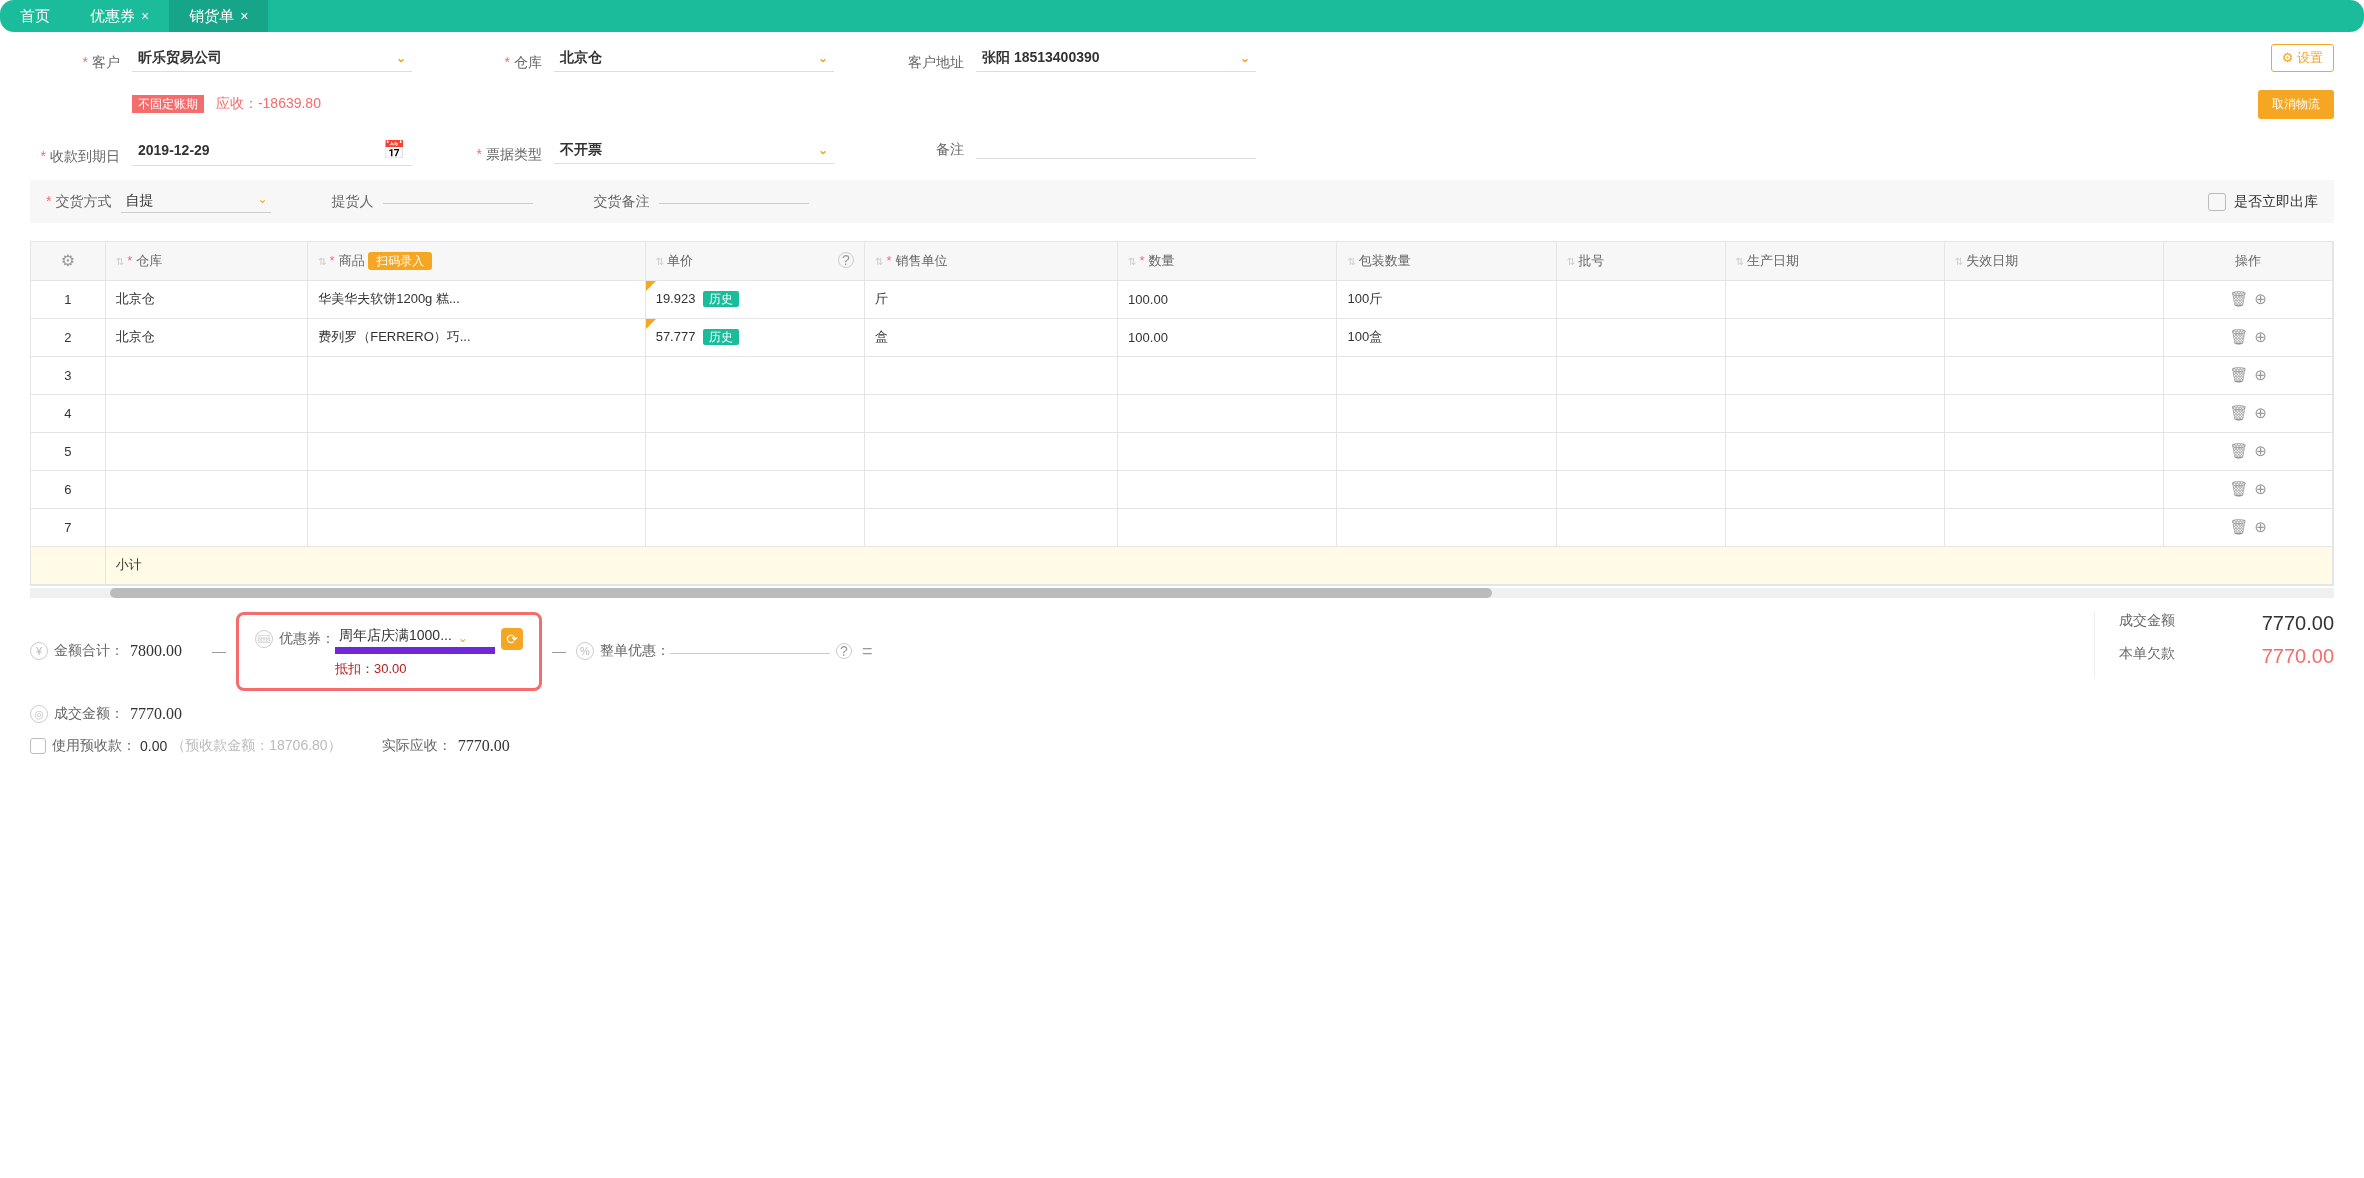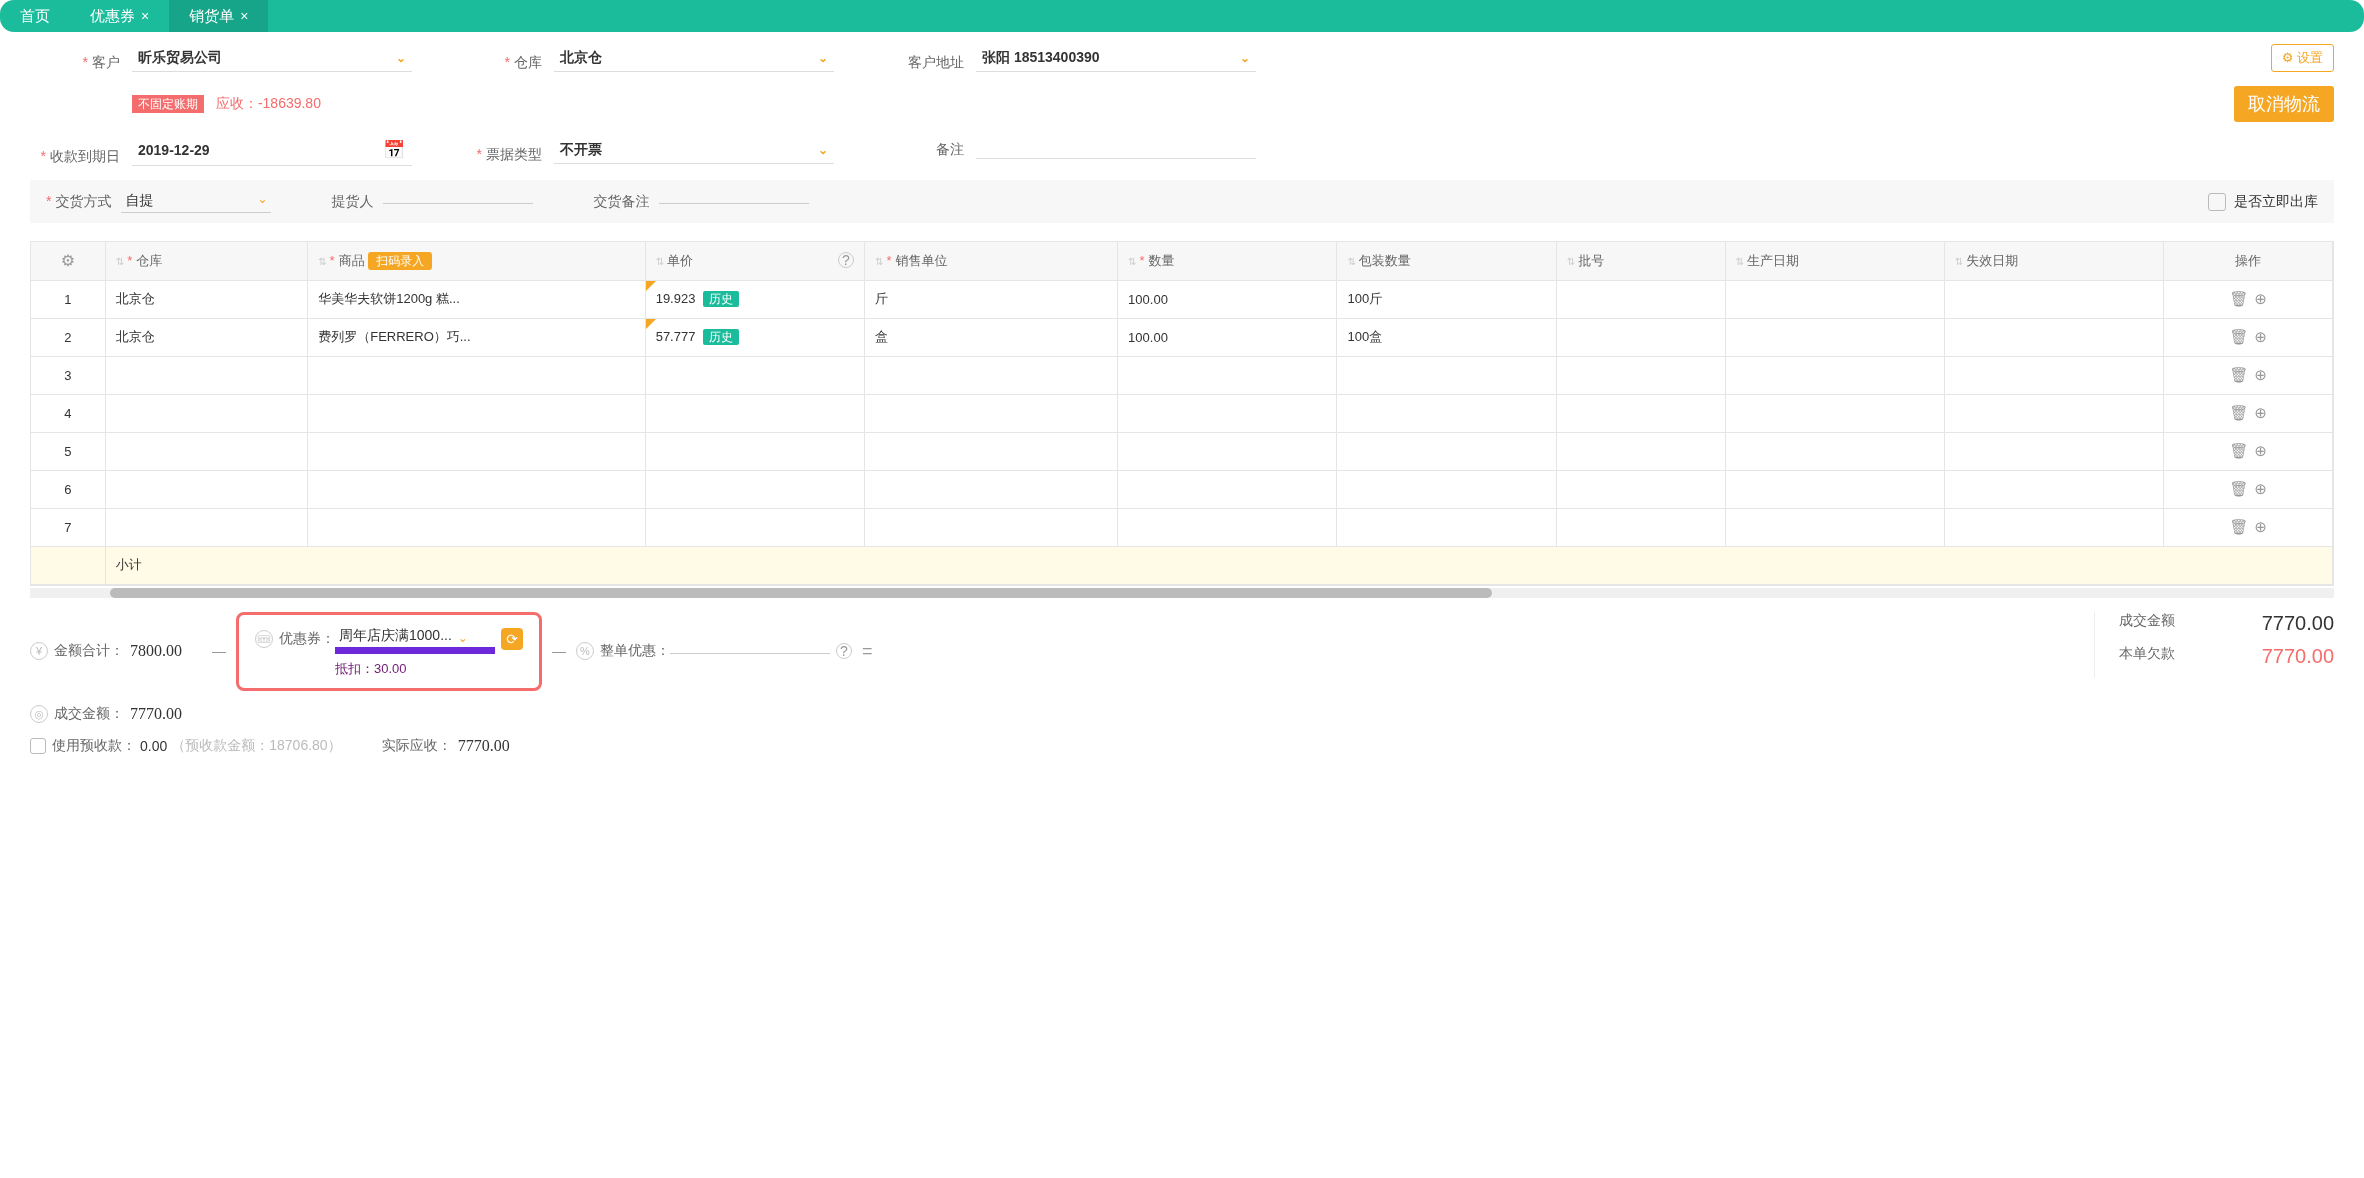--- a/index.html
+++ b/index.html
@@ -24,21 +24,21 @@
 .form-value.wide { min-width: 280px; font-weight: bold; }
 .dropdown-arrow { color: #f5a623; font-size: 12px; }
 
 .badge-red { background: #f56c6c; color: #fff; padding: 2px 6px; font-size: 12px; margin-right: 8px; }
 .badge-orange { background: #f5a623; color: #fff; padding: 2px 8px; font-size: 12px; border-radius: 3px; }
 .badge-green { background: #1abc9c; color: #fff; padding: 1px 6px; font-size: 12px; border-radius: 2px; margin-left: 4px; }
 
 .receivable { color: #f56c6c; }
 .calendar-icon { color: #f5a623; font-size: 18px; }
 
-.btn-primary { background: #f5a623; color: #fff; border: none; padding: 6px 14px; border-radius: 3px; cursor: pointer; font-size: 18px; }
+.btn-primary { background: #f5a623; color: #fff; border: none; padding: 6px 14px; border-radius: 3px; cursor: pointer; font-size: 12px; }
 .btn-outline { border: 1px solid #f5a623; color: #f5a623; background: #fff; padding: 4px 10px; border-radius: 3px; cursor: pointer; font-size: 13px; }
 
 .right-buttons { margin-left: auto; display: flex; gap: 10px; align-items: center; }
 
 
 .delivery-row { background: #f7f7f7; padding: 10px 16px; margin-top: 12px; display: flex; align-items: center; }
 .delivery-group { display: flex; align-items: center; margin-right: 60px; }
 .delivery-label { color: #666; margin-right: 10px; }
 .delivery-value { min-width: 150px; border-bottom: 1px solid #ccc; padding: 2px 4px; display: flex; justify-content: space-between; }
 .checkbox-wrap { display: flex; align-items: center; margin-left: auto; }
@@ -78,21 +78,21 @@
 .footer-item { display: flex; align-items: center; margin-right: 20px; }
 .footer-label { color: #666; }
 .footer-val { margin-left: 6px; font-size: 16px; font-family: Liberation Serif, serif; }
 .circle-icon { color: #bbb; margin-right: 6px; font-size: 16px; border: 1px solid #ccc; border-radius: 50%; width: 18px; height: 18px; line-height: 16px; text-align: center; font-size: 11px; }
 .dash { color: #999; margin: 0 10px; }
 
 .coupon-box { border: 3px solid #f56c6c; border-radius: 8px; padding: 10px 16px; display: flex; flex-direction: column; }
 .coupon-row1 { display: flex; align-items: center; }
 .coupon-select { border-bottom: 7px solid #6d28d9; padding: 2px 4px; min-width: 160px; display: inline-flex; align-items: flex-end; }
 .refresh-btn { background: #f5a623; color: #fff; width: 22px; height: 22px; border-radius: 4px; display: inline-flex; align-items: center; justify-content: center; margin-left: 6px; font-size: 14px; }
-.coupon-deduct { color: #701a75; margin-top: 6px; padding-left: 80px; font-size: 13px; }
+.coupon-deduct { color: #b91c1c; margin-top: 6px; padding-left: 80px; font-size: 13px; }
 
 .discount-input { border-bottom: 1px solid #ccc; min-width: 160px; padding: 2px 4px; display: inline-block; }
 .eq-icon { margin-left: 10px; font-size: 18px; color: #999; }
 
 .gray-text { color: #bbb; }
 
 .footer-right { width: 240px; border-left: 1px solid #eee; padding-left: 24px; }
 .total-row { display: flex; justify-content: space-between; margin-bottom: 10px; }
 .total-label { color: #666; }
 .total-val { font-size: 20px; }

